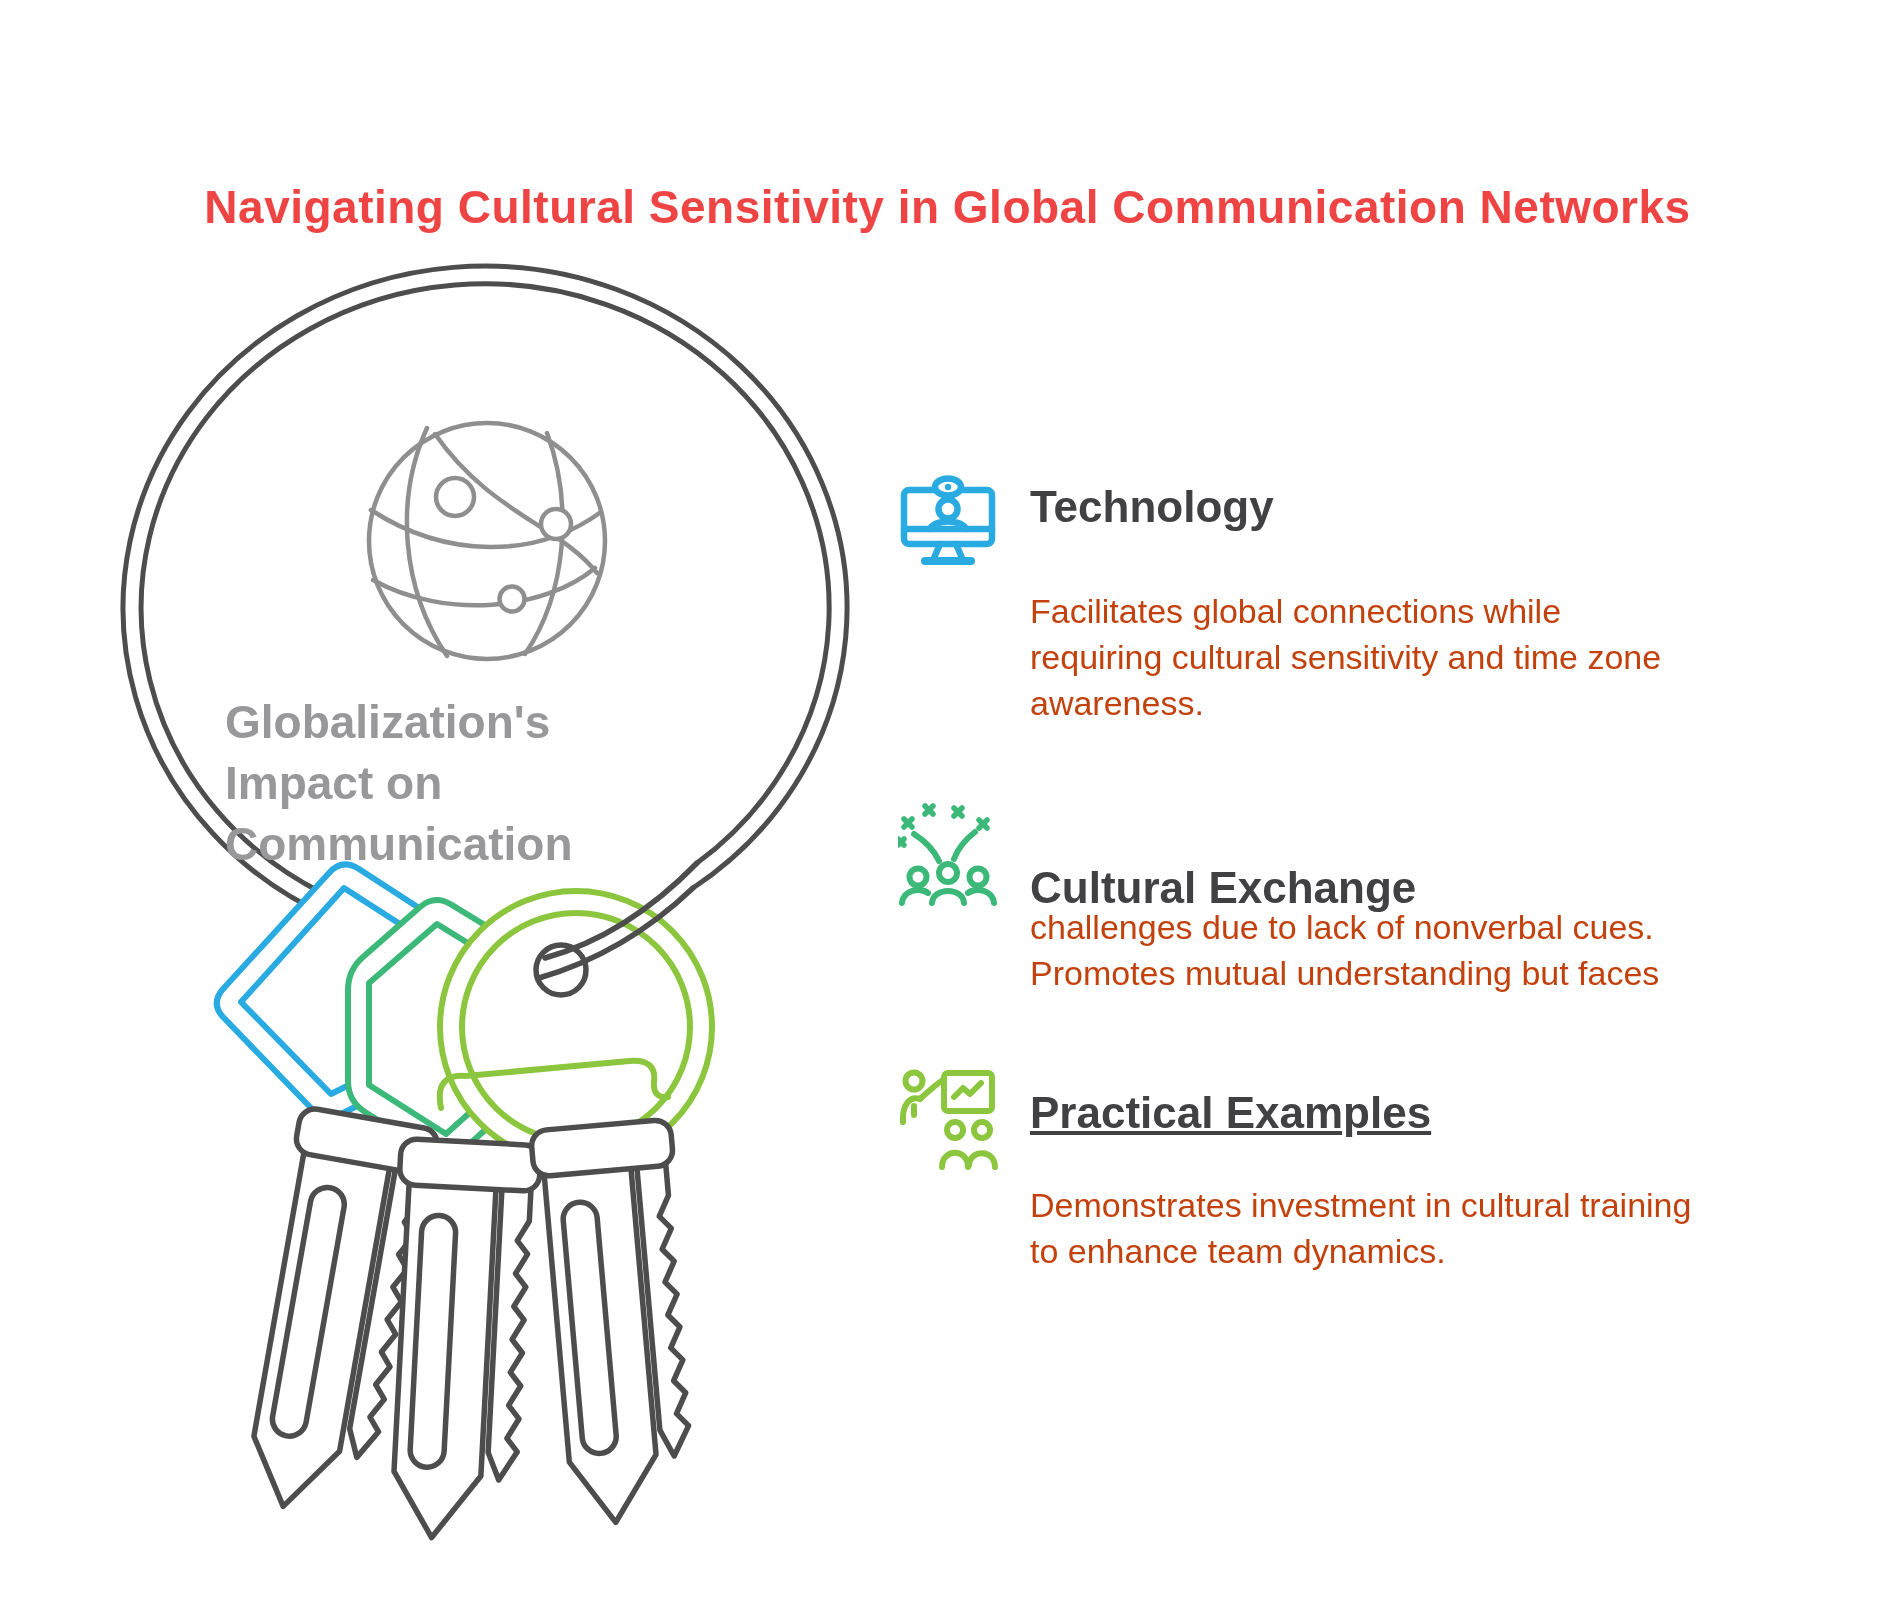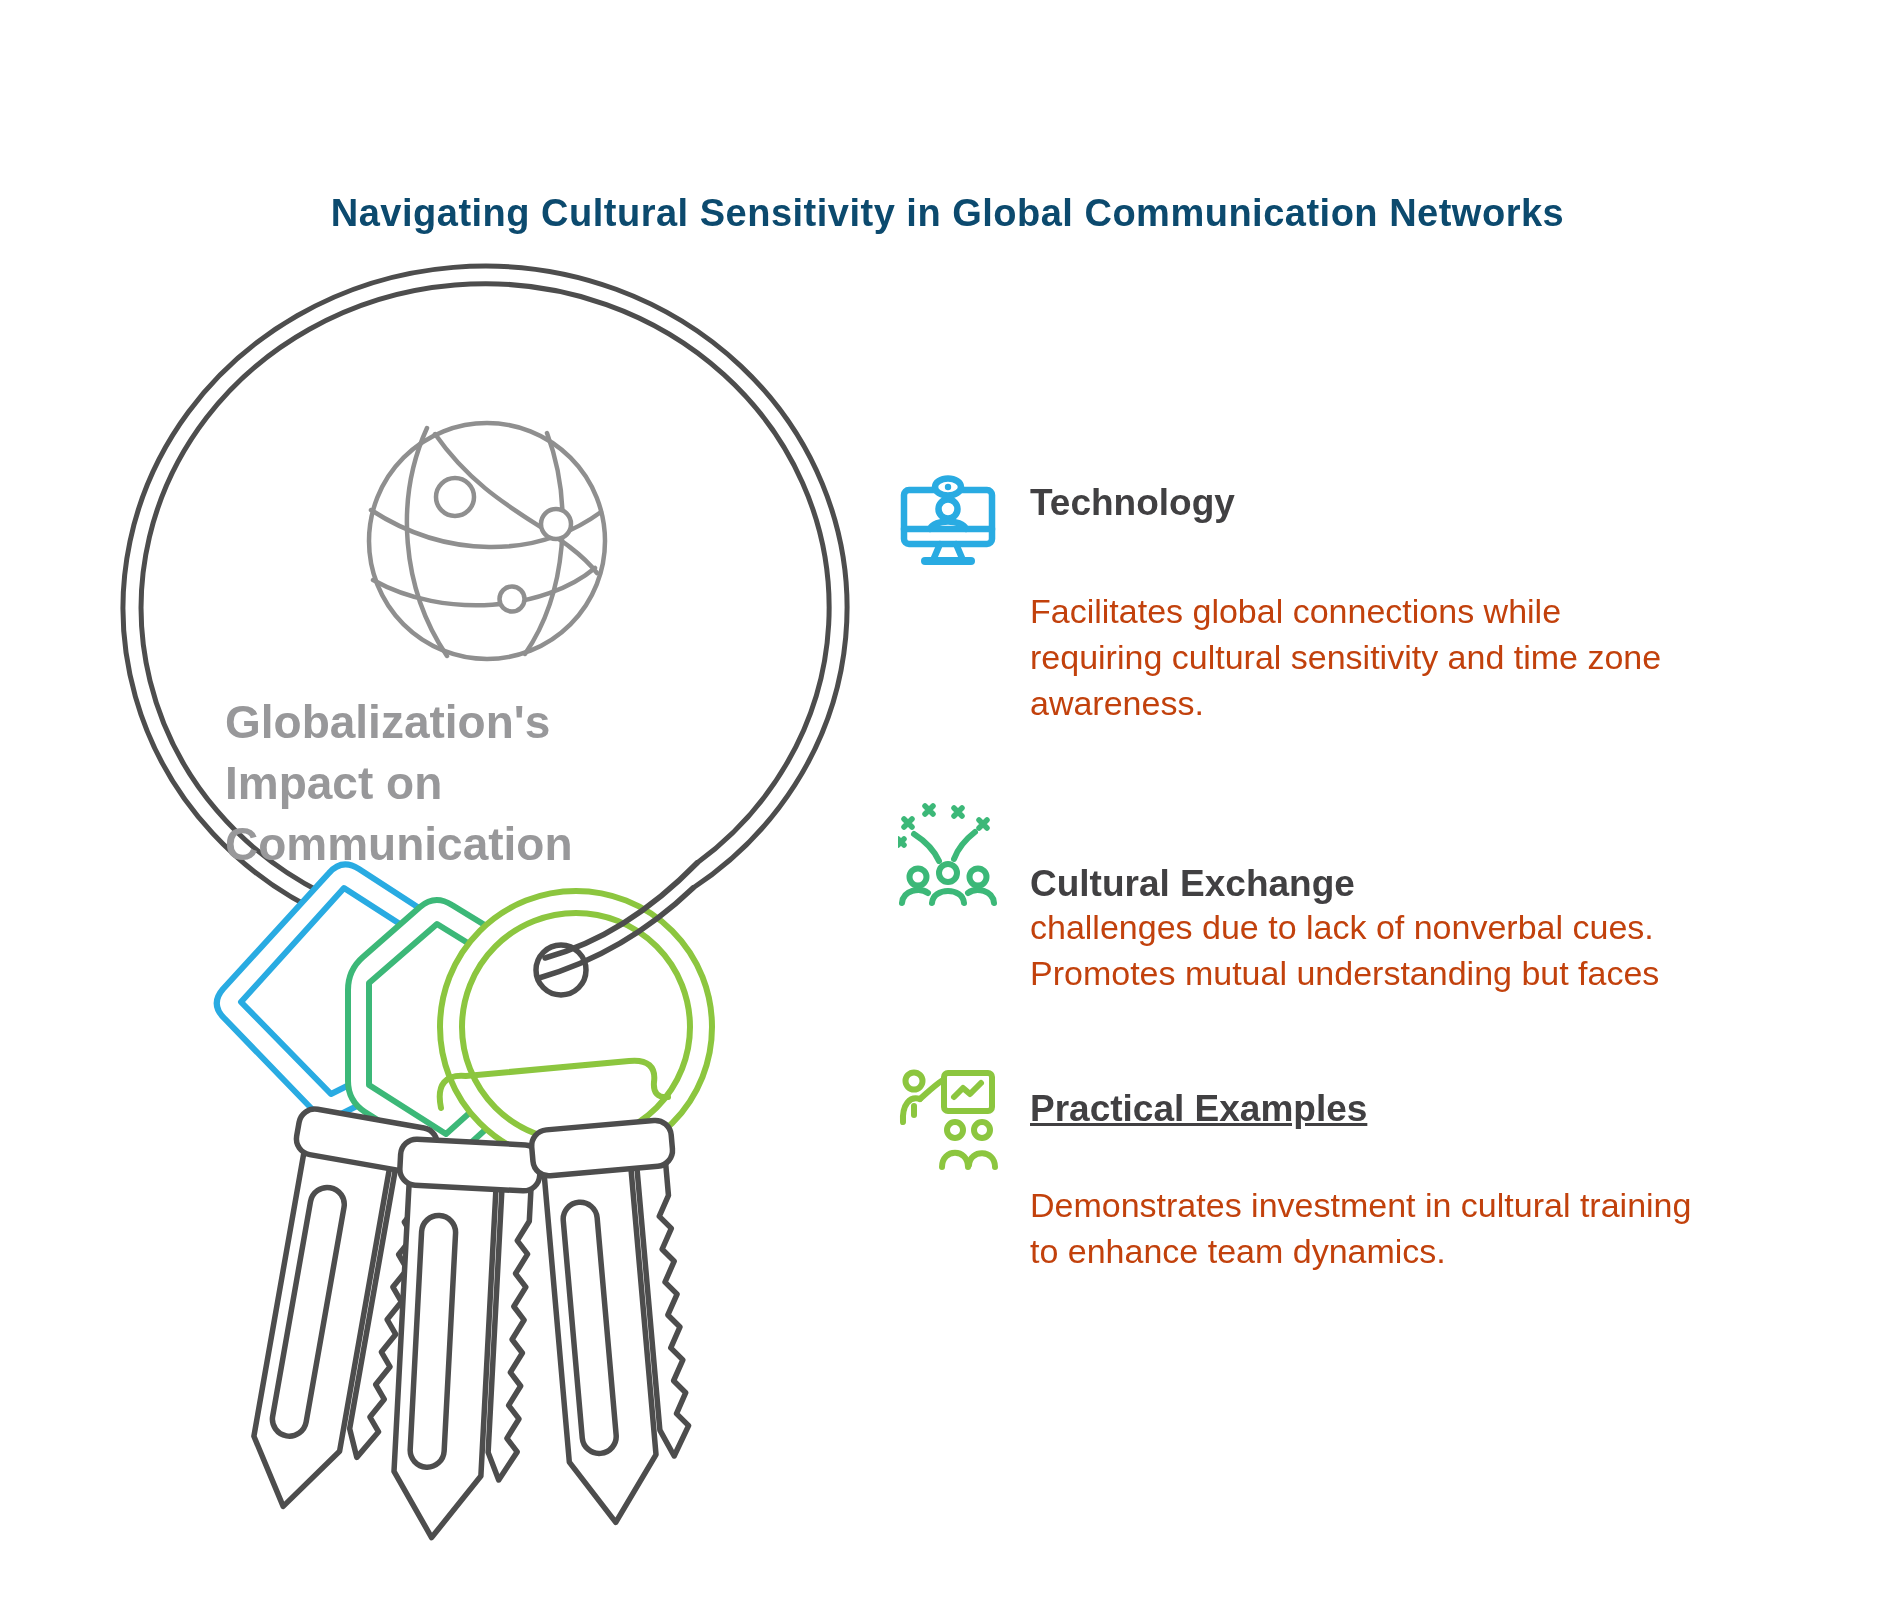--- a/index.html
+++ b/index.html
@@ -1,25 +1,25 @@
 <!DOCTYPE html>
 <html><head>
 <meta charset="utf-8">
 <style>
   html,body{margin:0;padding:0;background:#ffffff;}
   .page{position:relative;width:1895px;height:1612px;background:#ffffff;overflow:hidden;
         font-family:"Liberation Sans",sans-serif;}
-  .title{position:absolute;left:0;right:0;top:180px;margin:12px;text-align:center;
-         font-size:38px;font-weight:bold;color:#0c4a6e;letter-spacing:0.5px;}
+  .title{position:absolute;left:0;right:0;top:180px;margin:0;text-align:center;
+         font-size:46px;font-weight:bold;color:#ef4444;letter-spacing:0.5px;}
   .illustration{position:absolute;left:95px;top:258px;width:770px;height:1290px;}
   .illustration svg{position:absolute;left:0;top:0;}
   .circle-label{position:absolute;left:130px;top:434px;width:510px;text-align:left;
                 font-size:46px;font-weight:bold;color:#98989a;line-height:61px;}
   .sec-icon{position:absolute;width:100px;height:100px;}
-  .sec-h{position:absolute;margin:0;font-size:37px;font-weight:bold;color:#414042;}
+  .sec-h{position:absolute;margin:0;font-size:44px;font-weight:bold;color:#414042;}
   .sec-b{position:absolute;font-size:34px;color:#c2410c;line-height:46px;white-space:nowrap;}
   #sec1-icon{left:898px;top:474px;}
   #sec1-h{left:1030px;top:482px;}
   #sec1-b{left:1030px;top:588px;}
   #sec2-icon{left:898px;top:800px;height:106px;}
   #sec2-h{left:1030px;top:818px;margin-top:45px;}
   #sec2-b{left:1030px;top:904px;}
   #sec3-icon{left:898px;top:1066px;height:108px;}
   #sec3-h{left:1030px;top:1088px;text-decoration:underline;}
   #sec3-b{left:1030px;top:1182px;}

